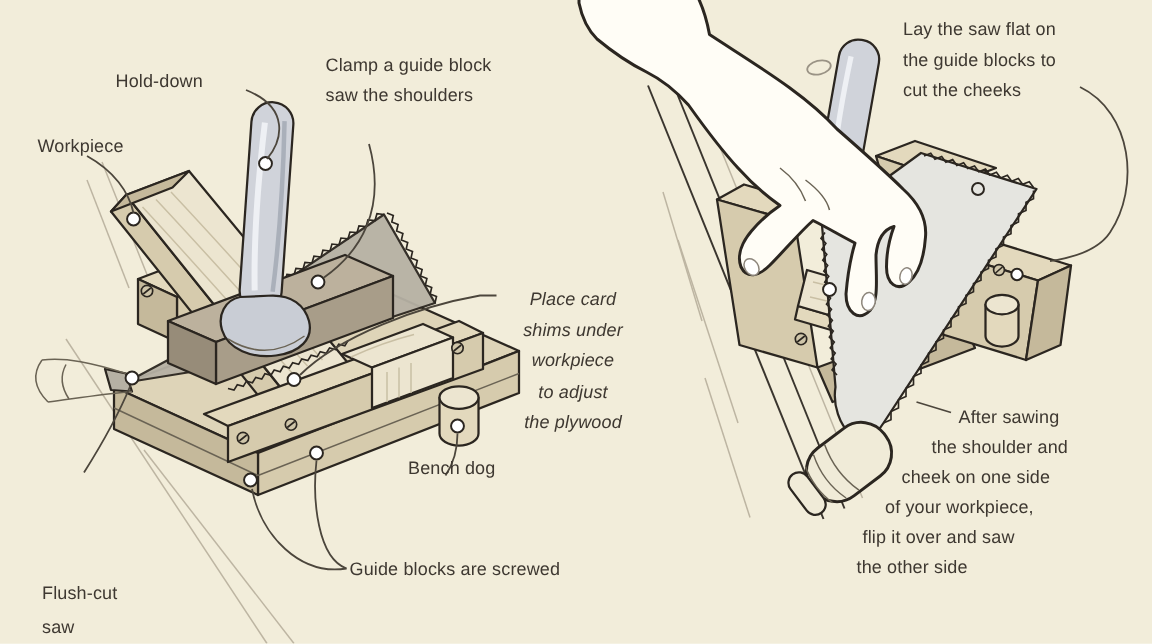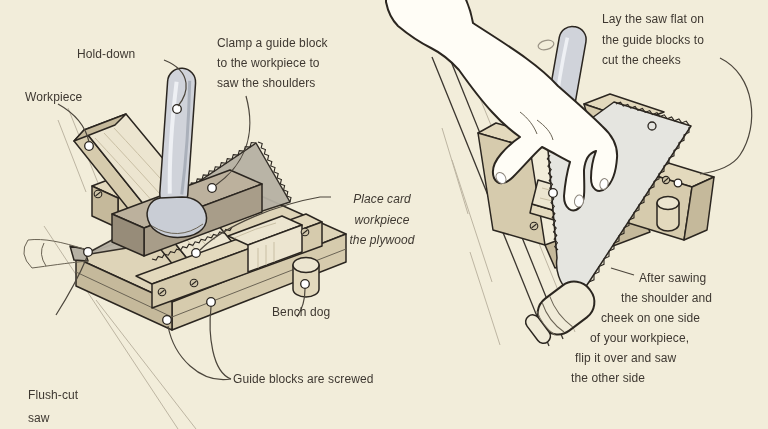--- a/index.html
+++ b/index.html
@@ -280,27 +280,28 @@
 <div class="lbl" style="left:77px;top:44px;">
   <span class="ln">Hold-down</span>
 </div>
 
 <div class="lbl" style="left:25px;top:87px;">
   <span class="ln">Workpiece</span>
 </div>
 
 <div class="lbl" style="left:217px;top:33px;">
   <span class="ln">Clamp a guide block</span>
-  <span class="ln">to the workpiece to</span>
   <span class="ln">saw the shoulders</span>
 </div>
 
 <div class="lbl center" style="left:311px;top:189px;width:142px;">
   <span class="ln">Place card</span>
+  <span class="ln">shims under</span>
   <span class="ln">workpiece</span>
+  <span class="ln">to adjust</span>
   <span class="ln">the plywood</span>
 </div>
 
 <div class="lbl lh23" style="left:28px;top:336px;margin-top:48px;">
   <span class="ln">Flush-cut</span>
   <span class="ln">saw</span>
 </div>
 
 <div class="lbl" style="left:272px;top:302px;">
   <span class="ln">Bench dog</span>

